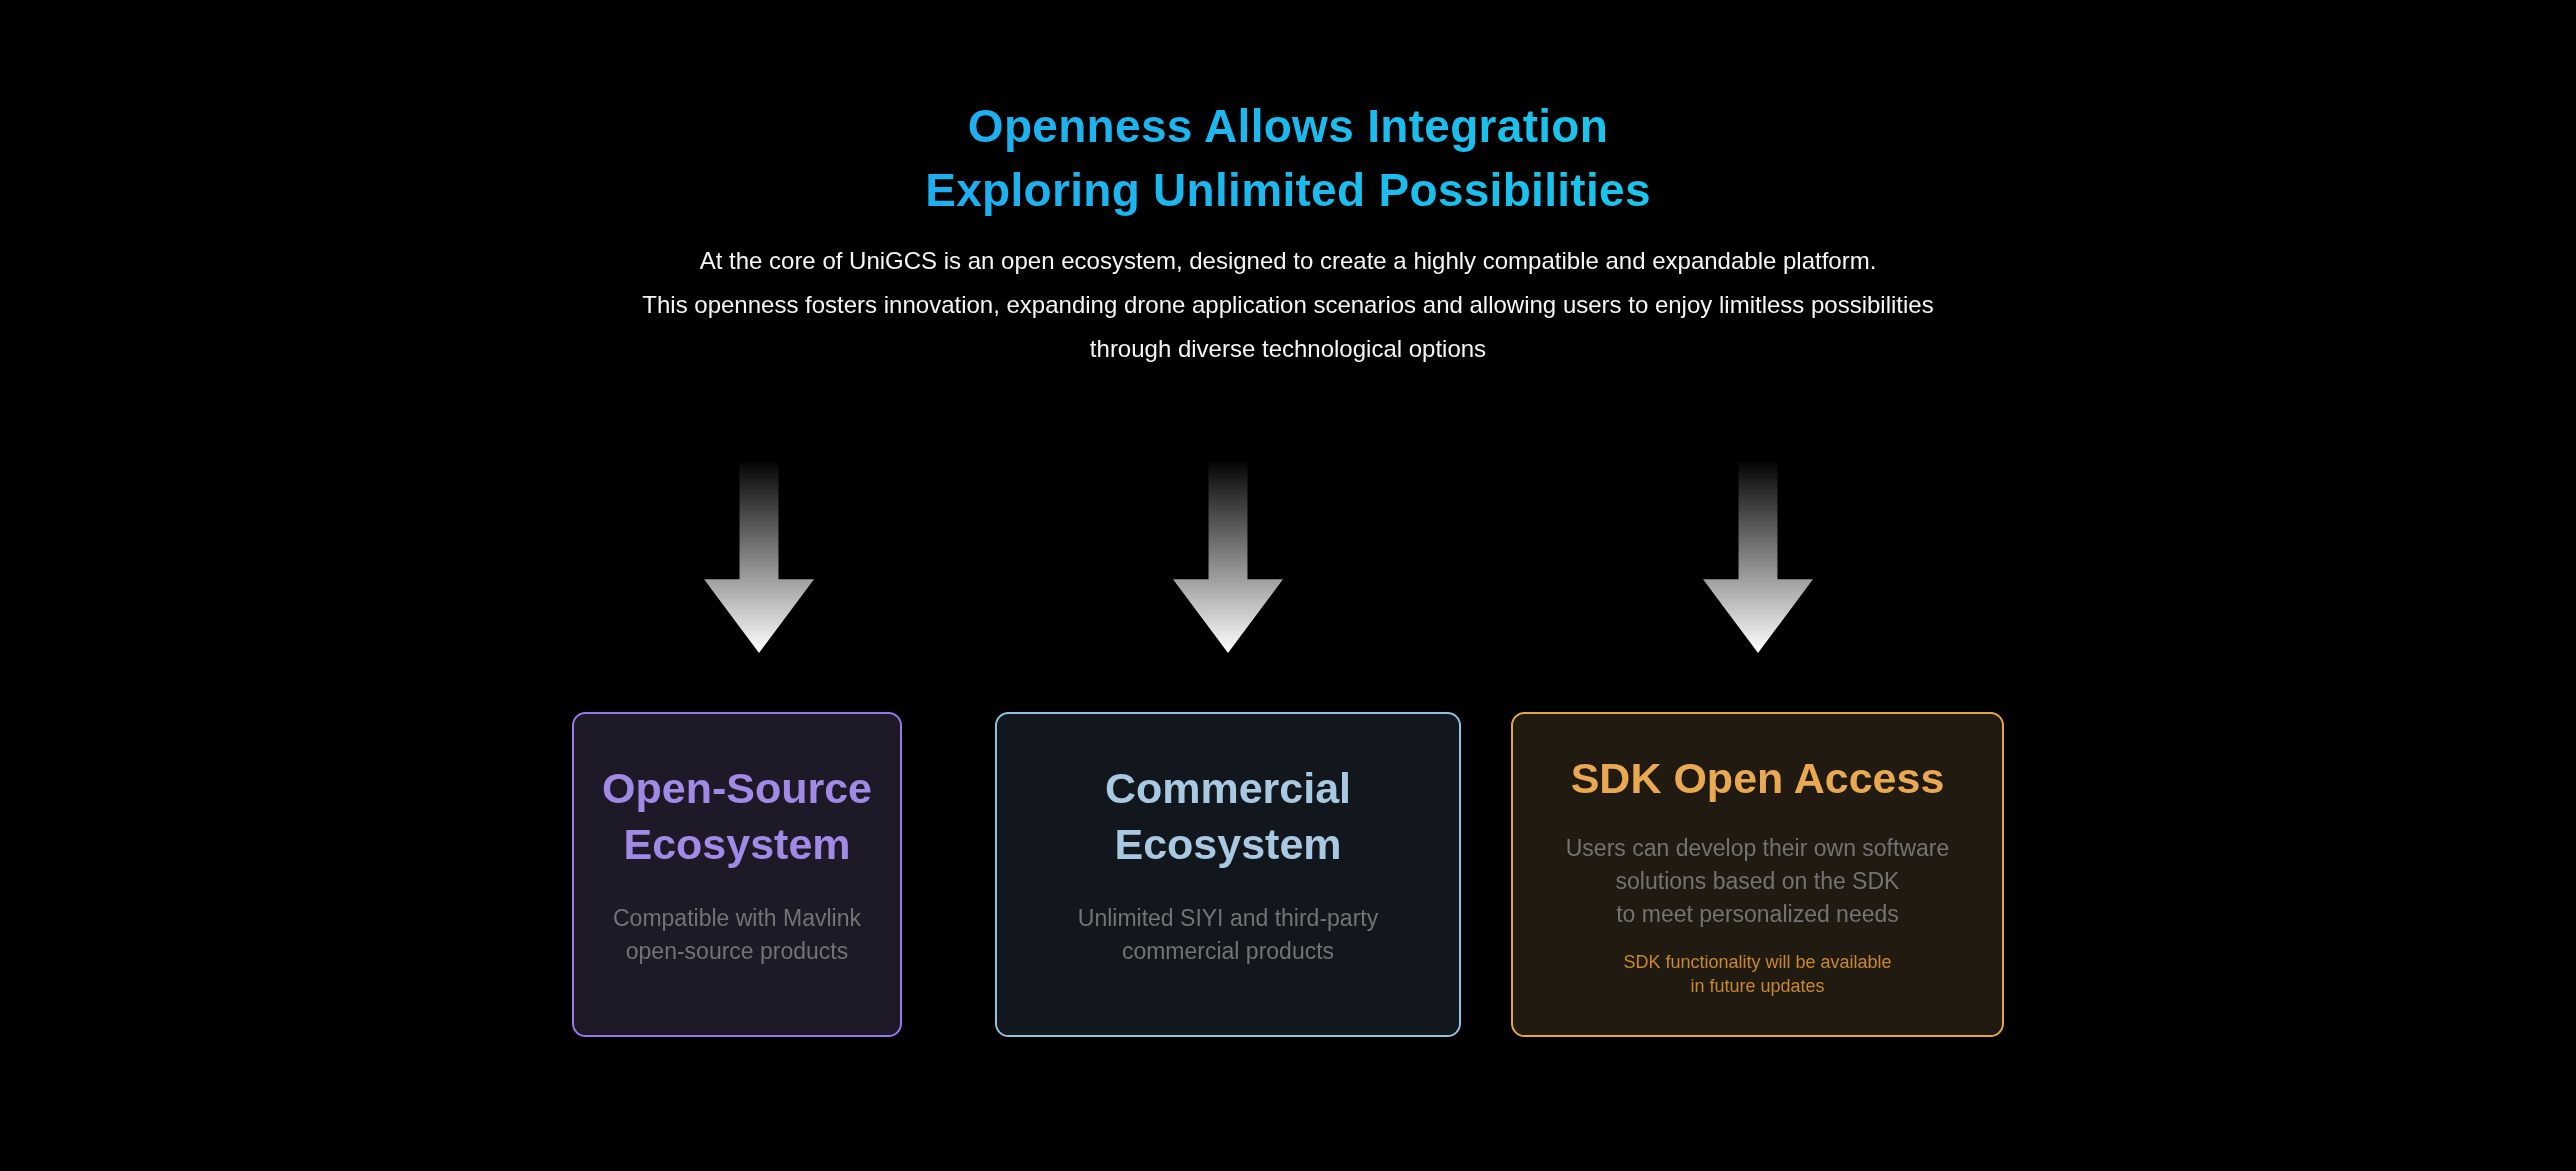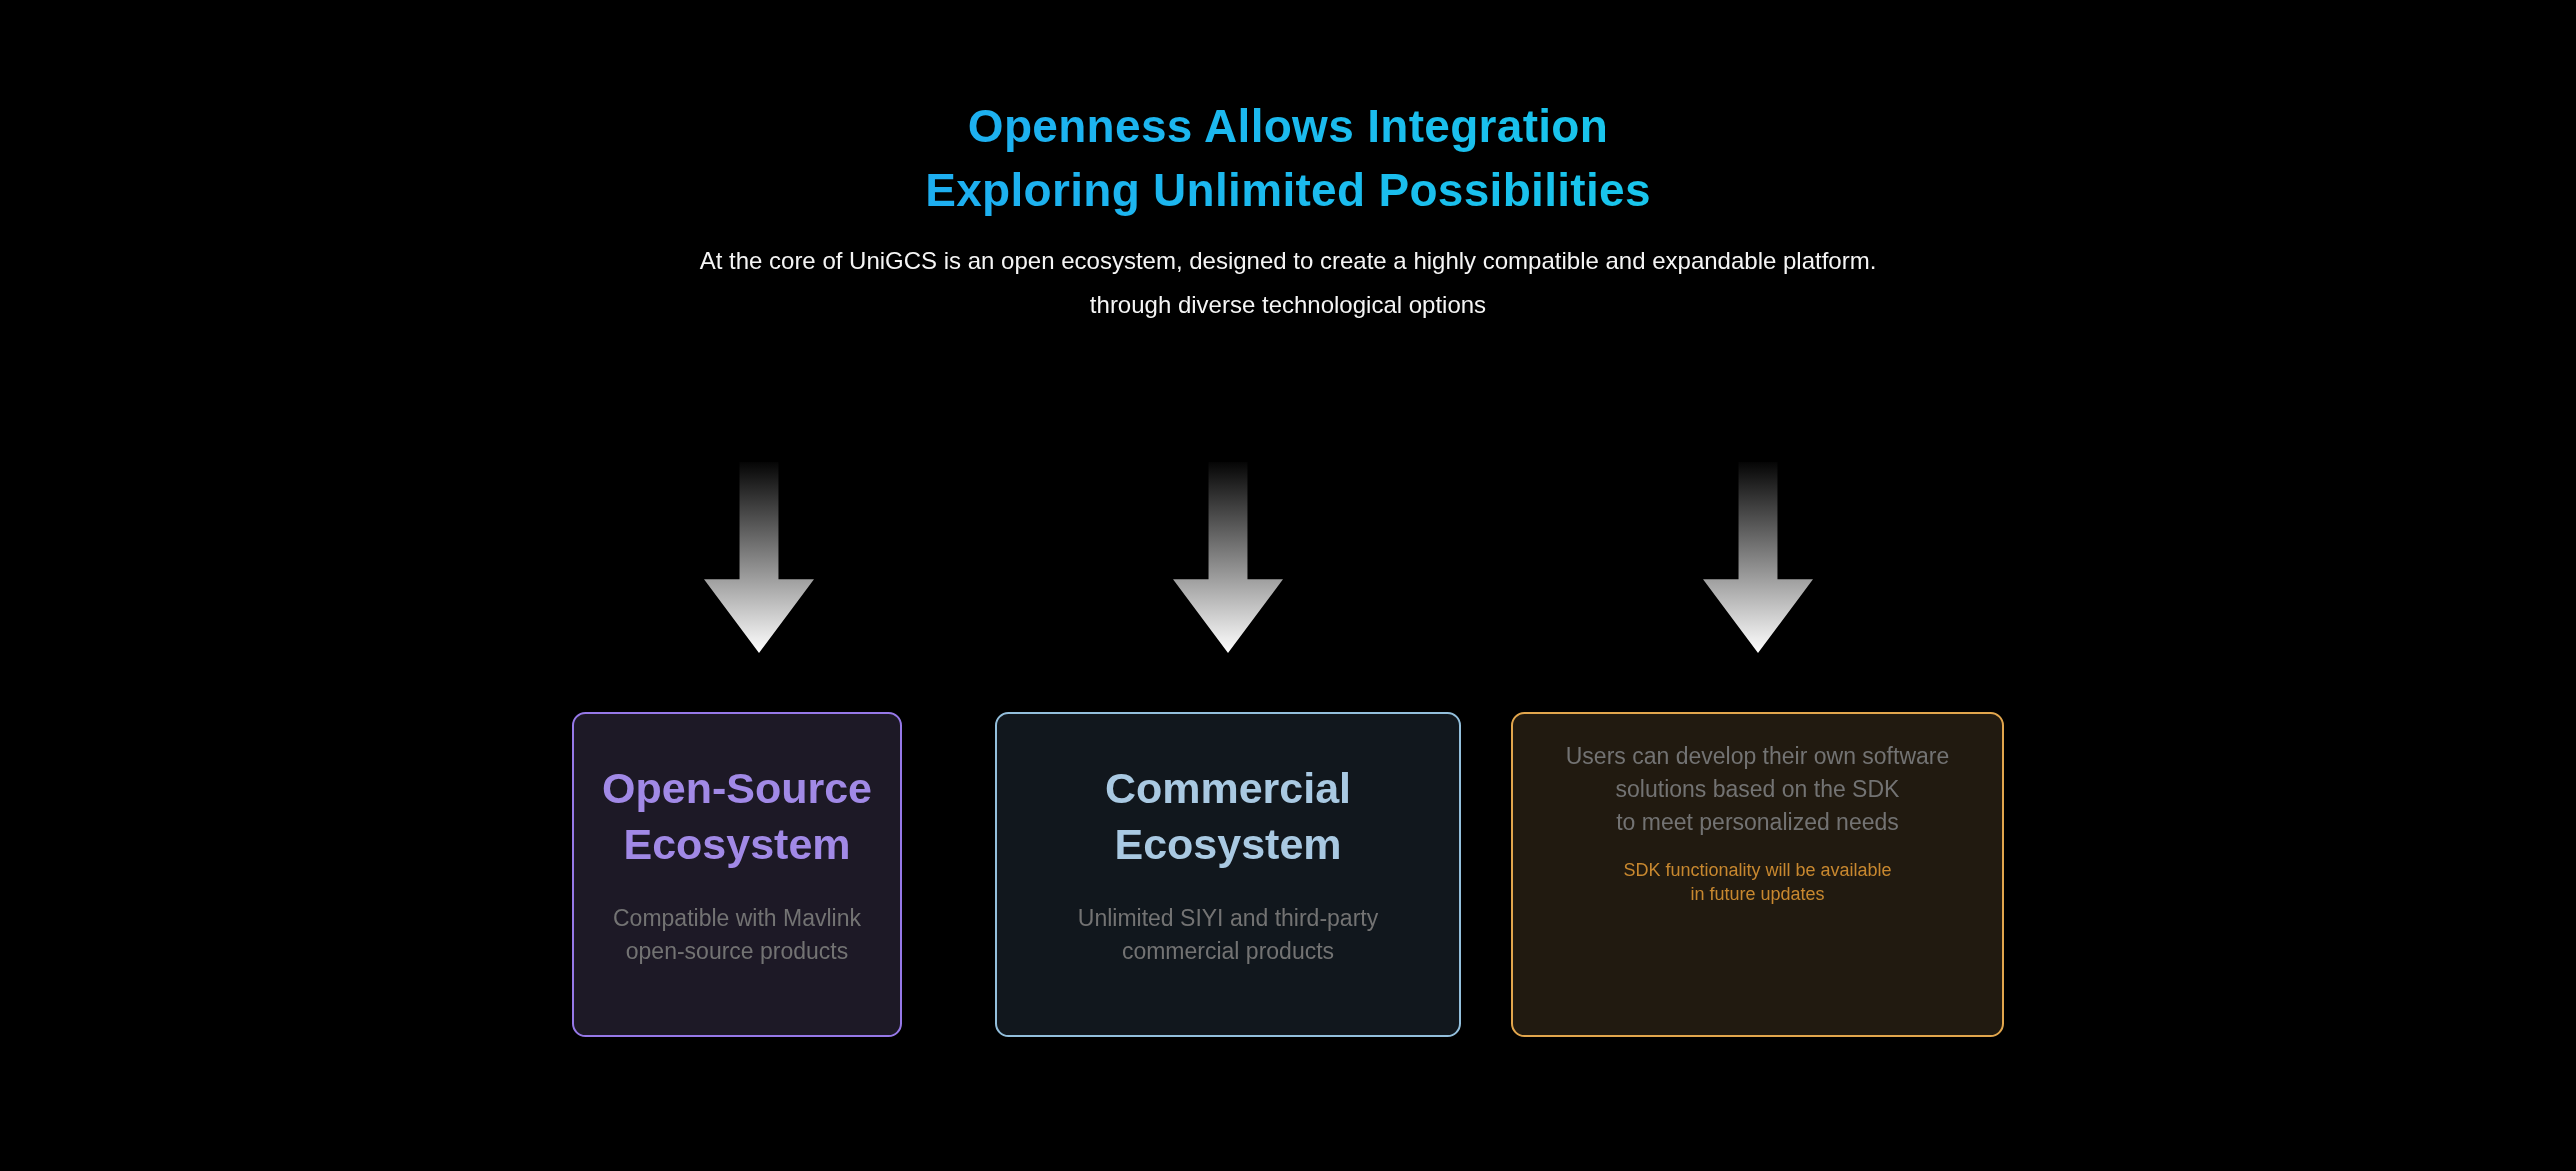--- a/index.html
+++ b/index.html
@@ -112,20 +112,21 @@
 
 <div class="stage">
 
   <h1 class="hero-title" style="--tg1: #2490F6; --tg2: #12E4E6;">
     <span class="title-line">Openness Allows Integration</span>
     <span class="title-line">Exploring Unlimited Possibilities</span>
   </h1>
 
   <p class="hero-desc">
     <span class="desc-line">At the core of UniGCS is an open ecosystem, designed to create a highly compatible and expandable platform.</span>
+    <span class="desc-line">This openness fosters innovation, expanding drone application scenarios and allowing users to enjoy limitless possibilities</span>
     <span class="desc-line">through diverse technological options</span>
   </p>
 
   <div class="arrow arrow-1" style="--arrow-top: #050505; --arrow-bottom: #FFFFFF;"></div>
   <div class="arrow arrow-2" style="--arrow-top: #050505; --arrow-bottom: #FFFFFF;"></div>
   <div class="arrow arrow-3" style="--arrow-top: #050505; --arrow-bottom: #FFFFFF;"></div>
 
   <section class="card card-0" style="--accent: #A189E6; --border: #9678E8; --bg: #1D1926;">
     <h2 class="card-title">
       <span class="line">Open-Source</span>
@@ -142,20 +143,23 @@
       <span class="line">Commercial</span>
       <span class="line">Ecosystem</span>
     </h2>
     <p class="card-body">
       <span class="line">Unlimited SIYI and third-party</span>
       <span class="line">commercial products</span>
     </p>
   </section>
 
   <section class="card card-2" style="--accent: #E9A953; --border: #E2A64D; --bg: #211A10; --note: #C8882F;">
+    <h2 class="card-title">
+      <span class="line">SDK Open Access</span>
+    </h2>
     <p class="card-body">
       <span class="line">Users can develop their own software</span>
       <span class="line">solutions based on the SDK</span>
       <span class="line">to meet personalized needs</span>
     </p>
     <p class="card-note">
       <span class="line">SDK functionality will be available</span>
       <span class="line">in future updates</span>
     </p>
   </section>

